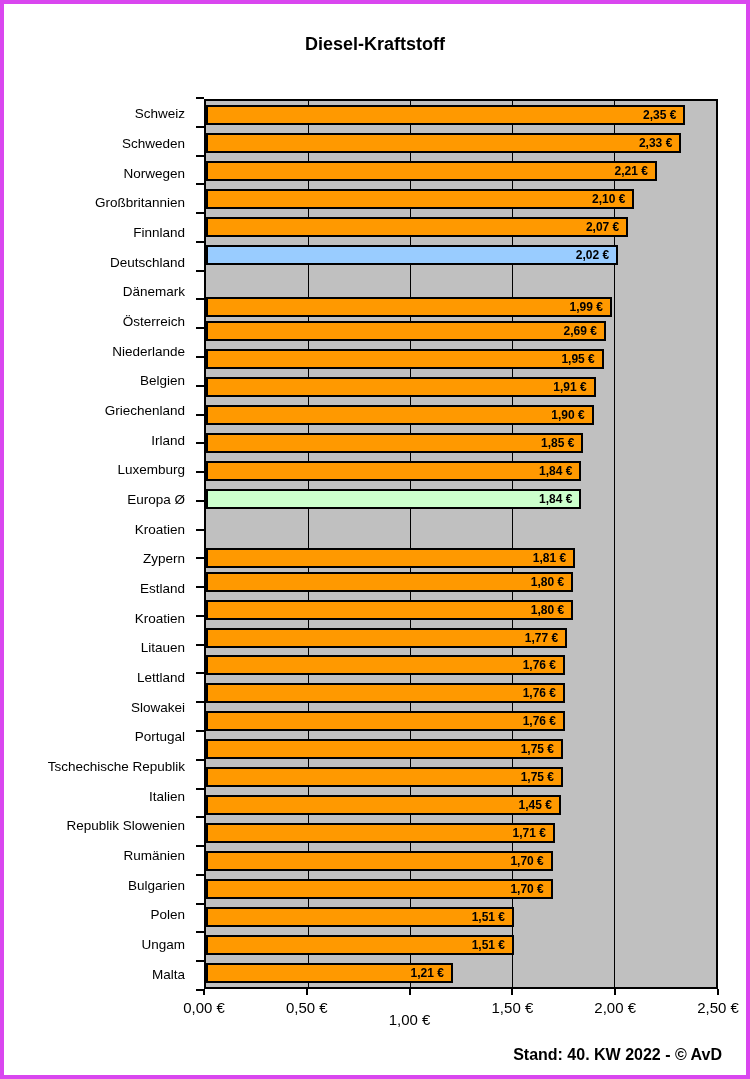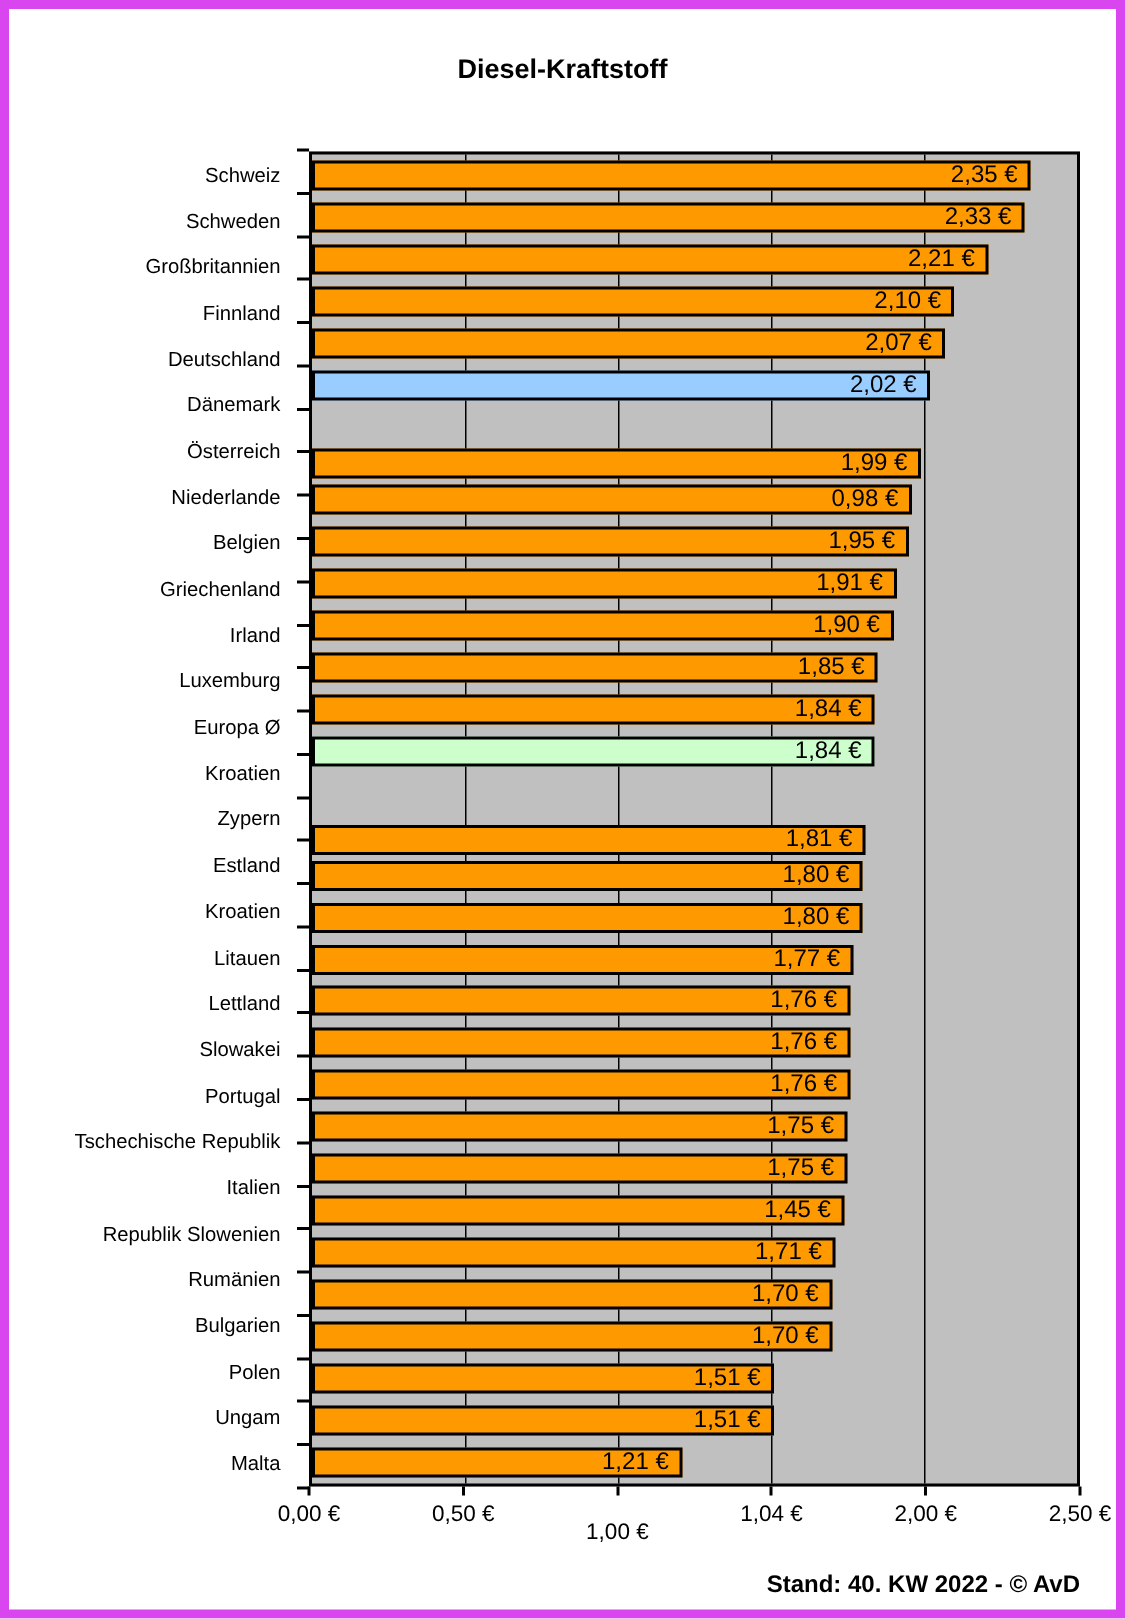--- a/index.html
+++ b/index.html
@@ -1,20 +1,20 @@
 <!DOCTYPE html>
 <html><head>
 <meta charset="utf-8">
 <style>
   html, body { margin:0; padding:0; background:#ffffff; }
   #page {
     position:relative;
     width:750px; height:1079px;
     background:#ffffff;
-    border:6px solid #d946ef;
+    border:4px solid #d946ef;
     box-sizing:border-box;
     font-family:"Liberation Sans", sans-serif;
     color:#000000;
     overflow:hidden;
   }
   .title {
     position:absolute; top:30px; left:0; width:100%;
     text-align:center;
     font-size:18px; font-weight:bold;
   }
@@ -34,21 +34,21 @@
   }
   .gridline { position:absolute; top:0; bottom:0; width:1px; }
   #rows { position:absolute; left:0; top:0; right:0; bottom:0; display:flex; flex-direction:column; }
   .row { flex:1; display:flex; align-items:center; position:relative; }
   .bar {
     height:20px; box-sizing:border-box;
     border:2px solid #000000;
     display:flex; align-items:center; justify-content:flex-end;
     padding-right:7px;
   }
-  .bar-label { font-size:16px; font-weight:normal; white-space:nowrap;text-align:right; }
+  .bar-label { font-size:12px; font-weight:bold; white-space:nowrap;text-align:right; }
   
   #yticks { position:absolute; left:192px; top:94px; width:8px; height:892px; }
   .ytick { position:absolute; left:0; width:8px; height:2px; background:#000000; }
   
   #xaxis { position:absolute; left:200px; top:985px; width:514px; height:45px; }
   .xtick { position:absolute; top:0; width:2px; height:6px; background:#000000; transform:translateX(-50%); }
   .xlabel { position:absolute; top:10px; transform:translateX(-50%); font-size:15px; white-space:nowrap; }
   .footer {
     position:absolute; right:24px; top:1042px;
     font-size:16px; font-weight:bold; white-space:nowrap;
@@ -56,20 +56,21 @@
 </style>
 </head>
 <body>
 
 <div id="page">
   <div class="title">Diesel-Kraftstoff</div>
 
   <div id="labels">
       <div class="cat">Schweiz</div>
       <div class="cat">Schweden</div>
+      <div class="cat">Norwegen</div>
       <div class="cat">Großbritannien</div>
       <div class="cat">Finnland</div>
       <div class="cat">Deutschland</div>
       <div class="cat">Dänemark</div>
       <div class="cat">Österreich</div>
       <div class="cat">Niederlande</div>
       <div class="cat">Belgien</div>
       <div class="cat">Griechenland</div>
       <div class="cat">Irland</div>
       <div class="cat">Luxemburg</div>
@@ -128,21 +129,21 @@
             <span class="bar-label">2,02 €</span>
           </div>
         </div>
         <div class="row">
           <div class="bar" style="width: 79.6%; background: rgb(255, 153, 0); border-color: rgb(0, 0, 0); margin-top: 28px;">
             <span class="bar-label">1,99 €</span>
           </div>
         </div>
         <div class="row">
           <div class="bar" style="width: 78.4%; background: rgb(255, 153, 0); border-color: rgb(0, 0, 0);">
-            <span class="bar-label">0,98 €</span>
+            <span class="bar-label">2,69 €</span>
           </div>
         </div>
         <div class="row">
           <div class="bar" style="width: 78%; background: rgb(255, 153, 0); border-color: rgb(0, 0, 0);">
             <span class="bar-label">1,95 €</span>
           </div>
         </div>
         <div class="row">
           <div class="bar" style="width: 76.4%; background: rgb(255, 153, 0); border-color: rgb(0, 0, 0);">
             <span class="bar-label">1,91 €</span>
@@ -287,21 +288,21 @@
     </div>
 
   <div id="xaxis">
       <div class="xtick" style="left: 0%;"></div>
       <div class="xlabel" style="left: 0%;">0,00 €</div>
       <div class="xtick" style="left: 20%;"></div>
       <div class="xlabel" style="left: 20%;">0,50 €</div>
       <div class="xtick" style="left: 40%;"></div>
       <div class="xlabel" style="left: 40%; margin-top: 12px;">1,00 €</div>
       <div class="xtick" style="left: 60%;"></div>
-      <div class="xlabel" style="left: 60%;">1,04 €</div>
+      <div class="xlabel" style="left: 60%;">1,50 €</div>
       <div class="xtick" style="left: 80%;"></div>
       <div class="xlabel" style="left: 80%;">2,00 €</div>
       <div class="xtick" style="left: 100%;"></div>
       <div class="xlabel" style="left: 100%;">2,50 €</div>
     </div>
 
   <div class="footer">Stand: 40. KW 2022 - © AvD</div>
 </div>
 
 </body></html>

